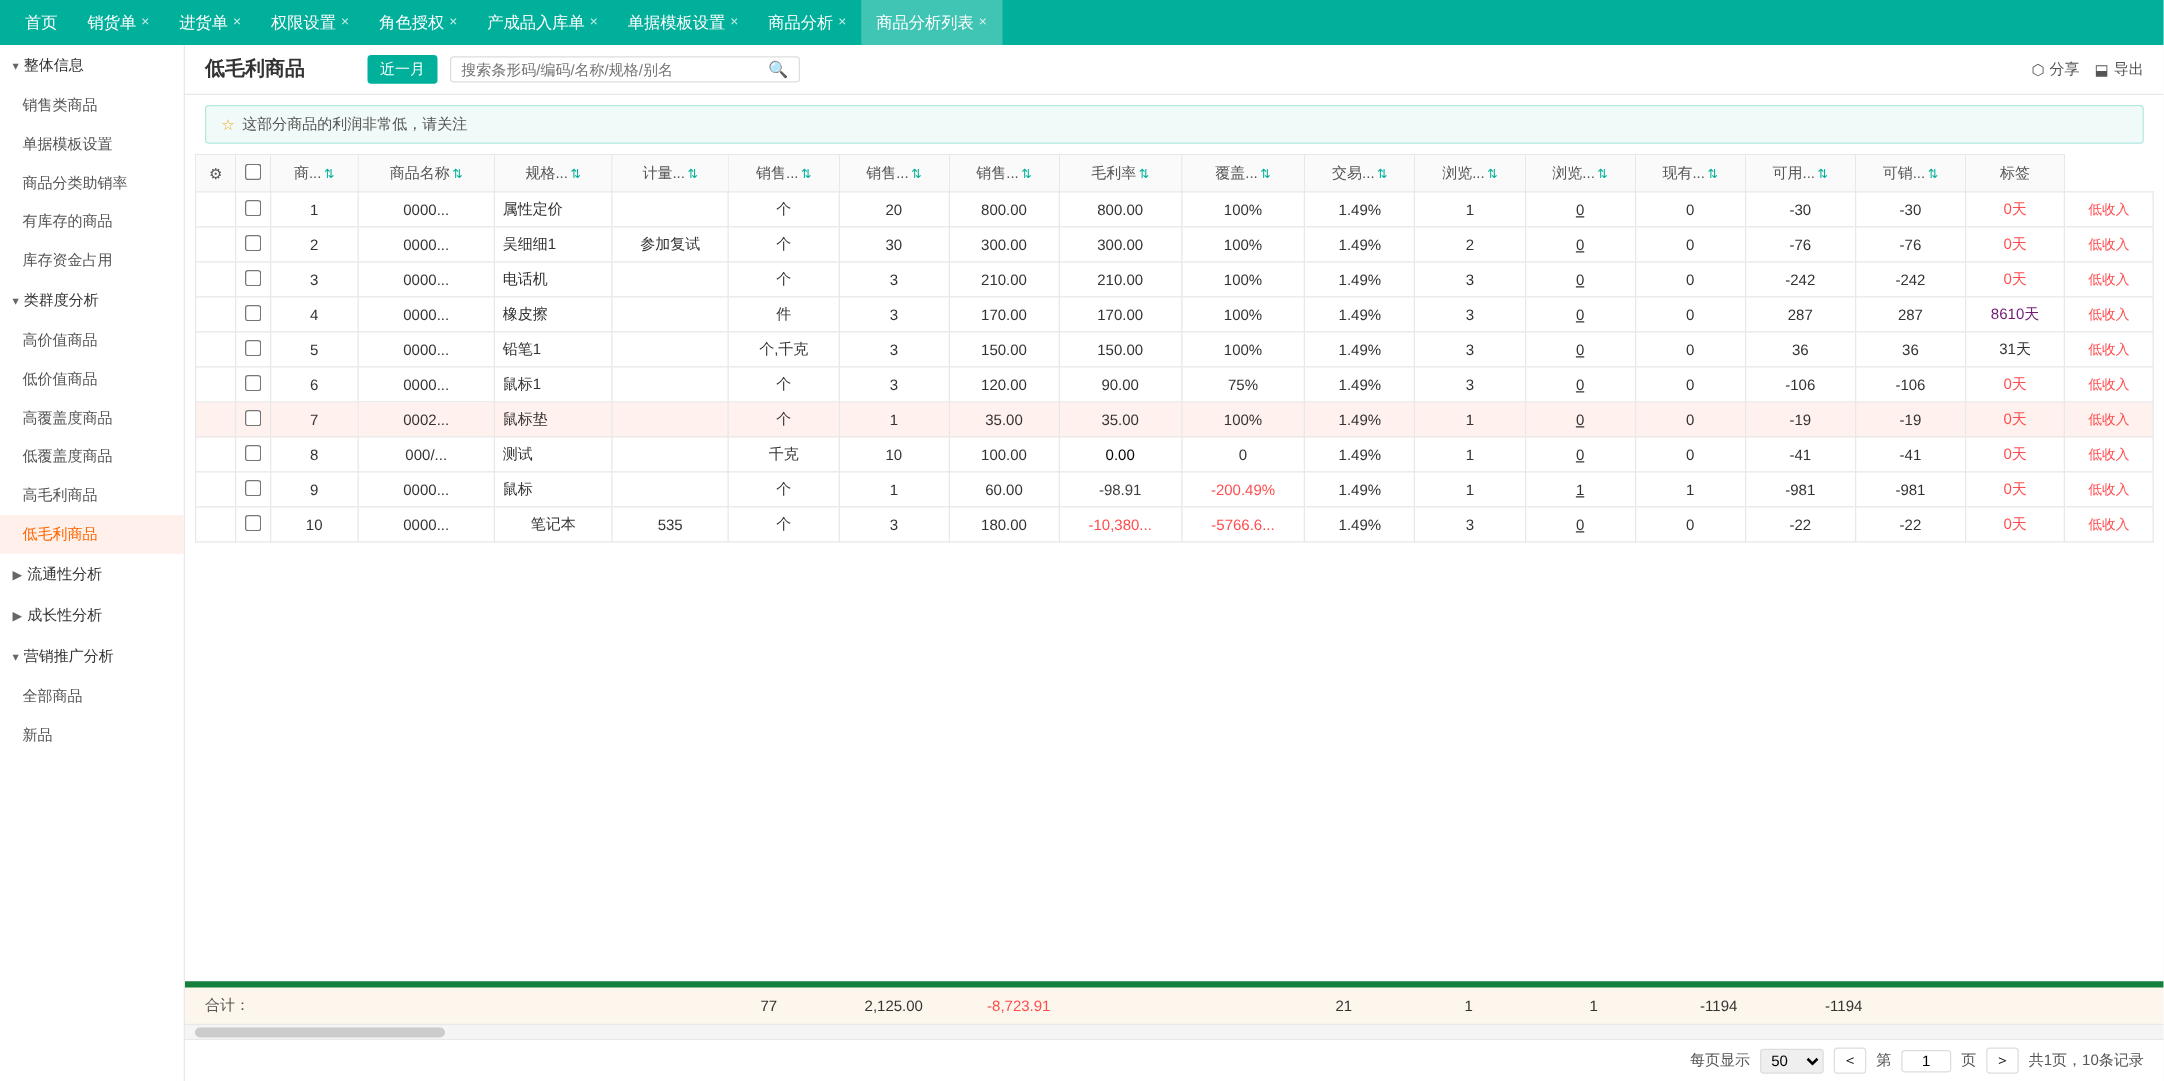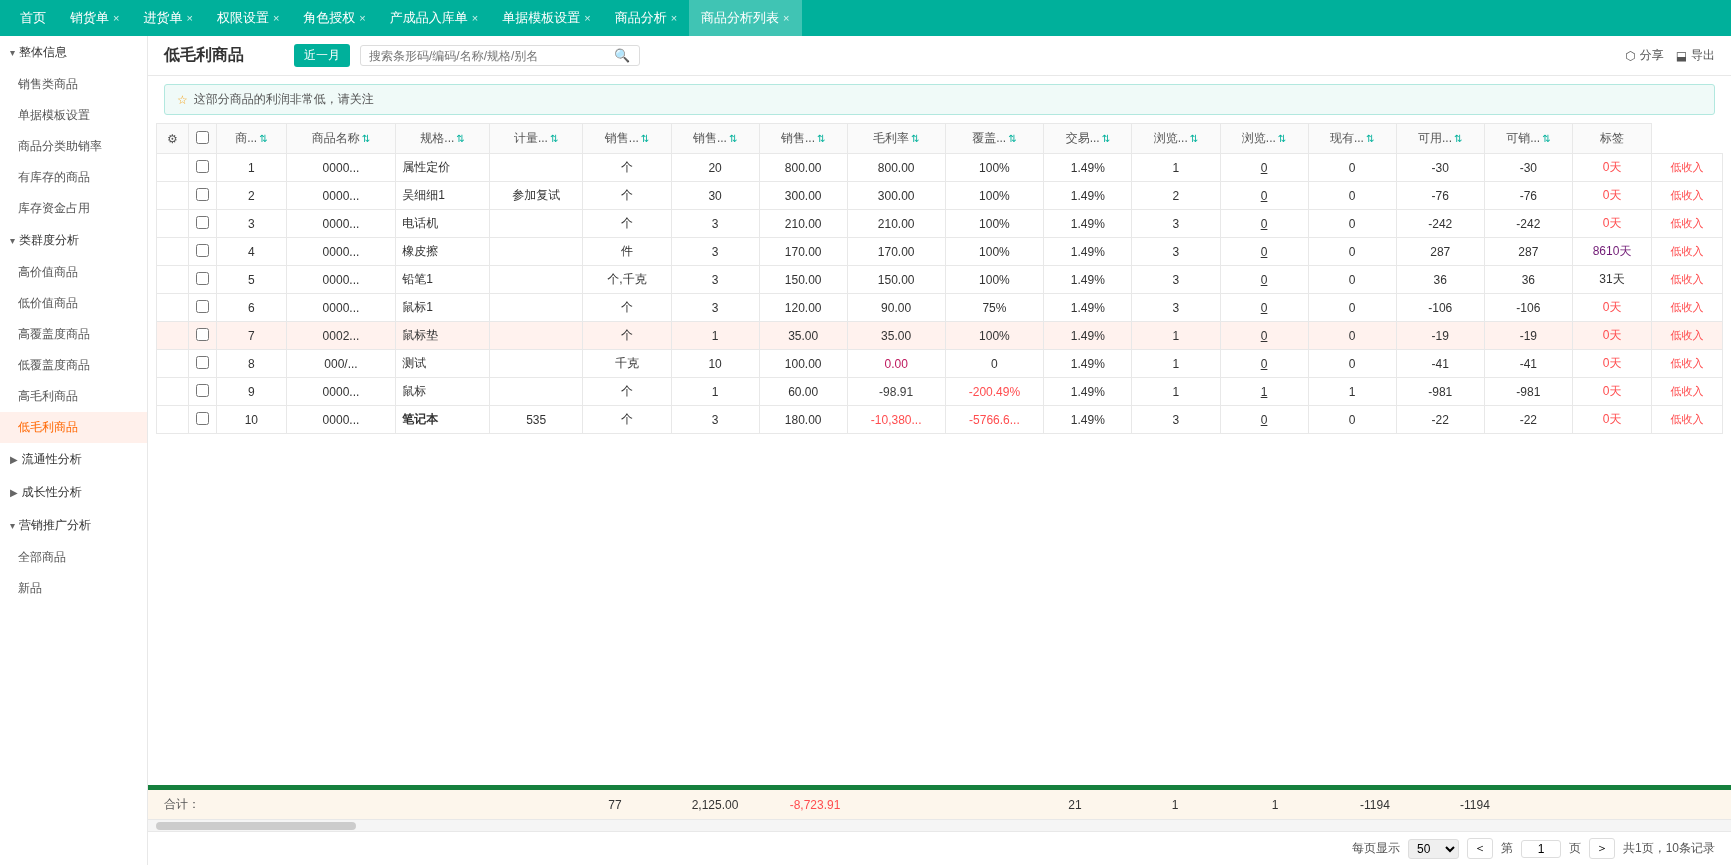--- a/index.html
+++ b/index.html
@@ -522,21 +522,21 @@
             <tr>
     <td></td>
     <td><input type="checkbox" style=""></td>
               <td>8</td>
     <td style="max-width:70px;overflow:hidden;">000/...</td>
     <td style="text-align:left;">测试</td>
     <td></td>
     <td>千克</td>
     <td>10</td>
     <td>100.00</td>
-    <td style="color:#be185d">0.00</td>
+    <td style="color:#000000">0.00</td>
     <td style="color:#333">0</td>
     <td>1.49%</td>
     <td>1</td>
     <td class="text-underline">0</td>
     <td>0</td>
     <td>-41</td>
     <td>-41</td>
     <td style="color:#ff4d4f">0天</td>
     <td class="tag-low">低收入</td>
   </tr>
@@ -559,21 +559,21 @@
     <td>-981</td>
     <td>-981</td>
     <td style="color:#ff4d4f">0天</td>
     <td class="tag-low">低收入</td>
   </tr>
             <tr>
     <td></td>
     <td><input type="checkbox" style=""></td>
               <td>10</td>
     <td style="max-width:70px;overflow:hidden;">0000...</td>
-    <td style="text-align:left;font-weight:bold;">笔记本</td>
+    <td style="text-align:center;">笔记本</td>
     <td>535</td>
     <td>个</td>
     <td>3</td>
     <td>180.00</td>
     <td style="color:#ff4d4f">-10,380...</td>
     <td style="color:#ff4d4f">-5766.6...</td>
     <td>1.49%</td>
     <td>3</td>
     <td class="text-underline">0</td>
     <td>0</td>

